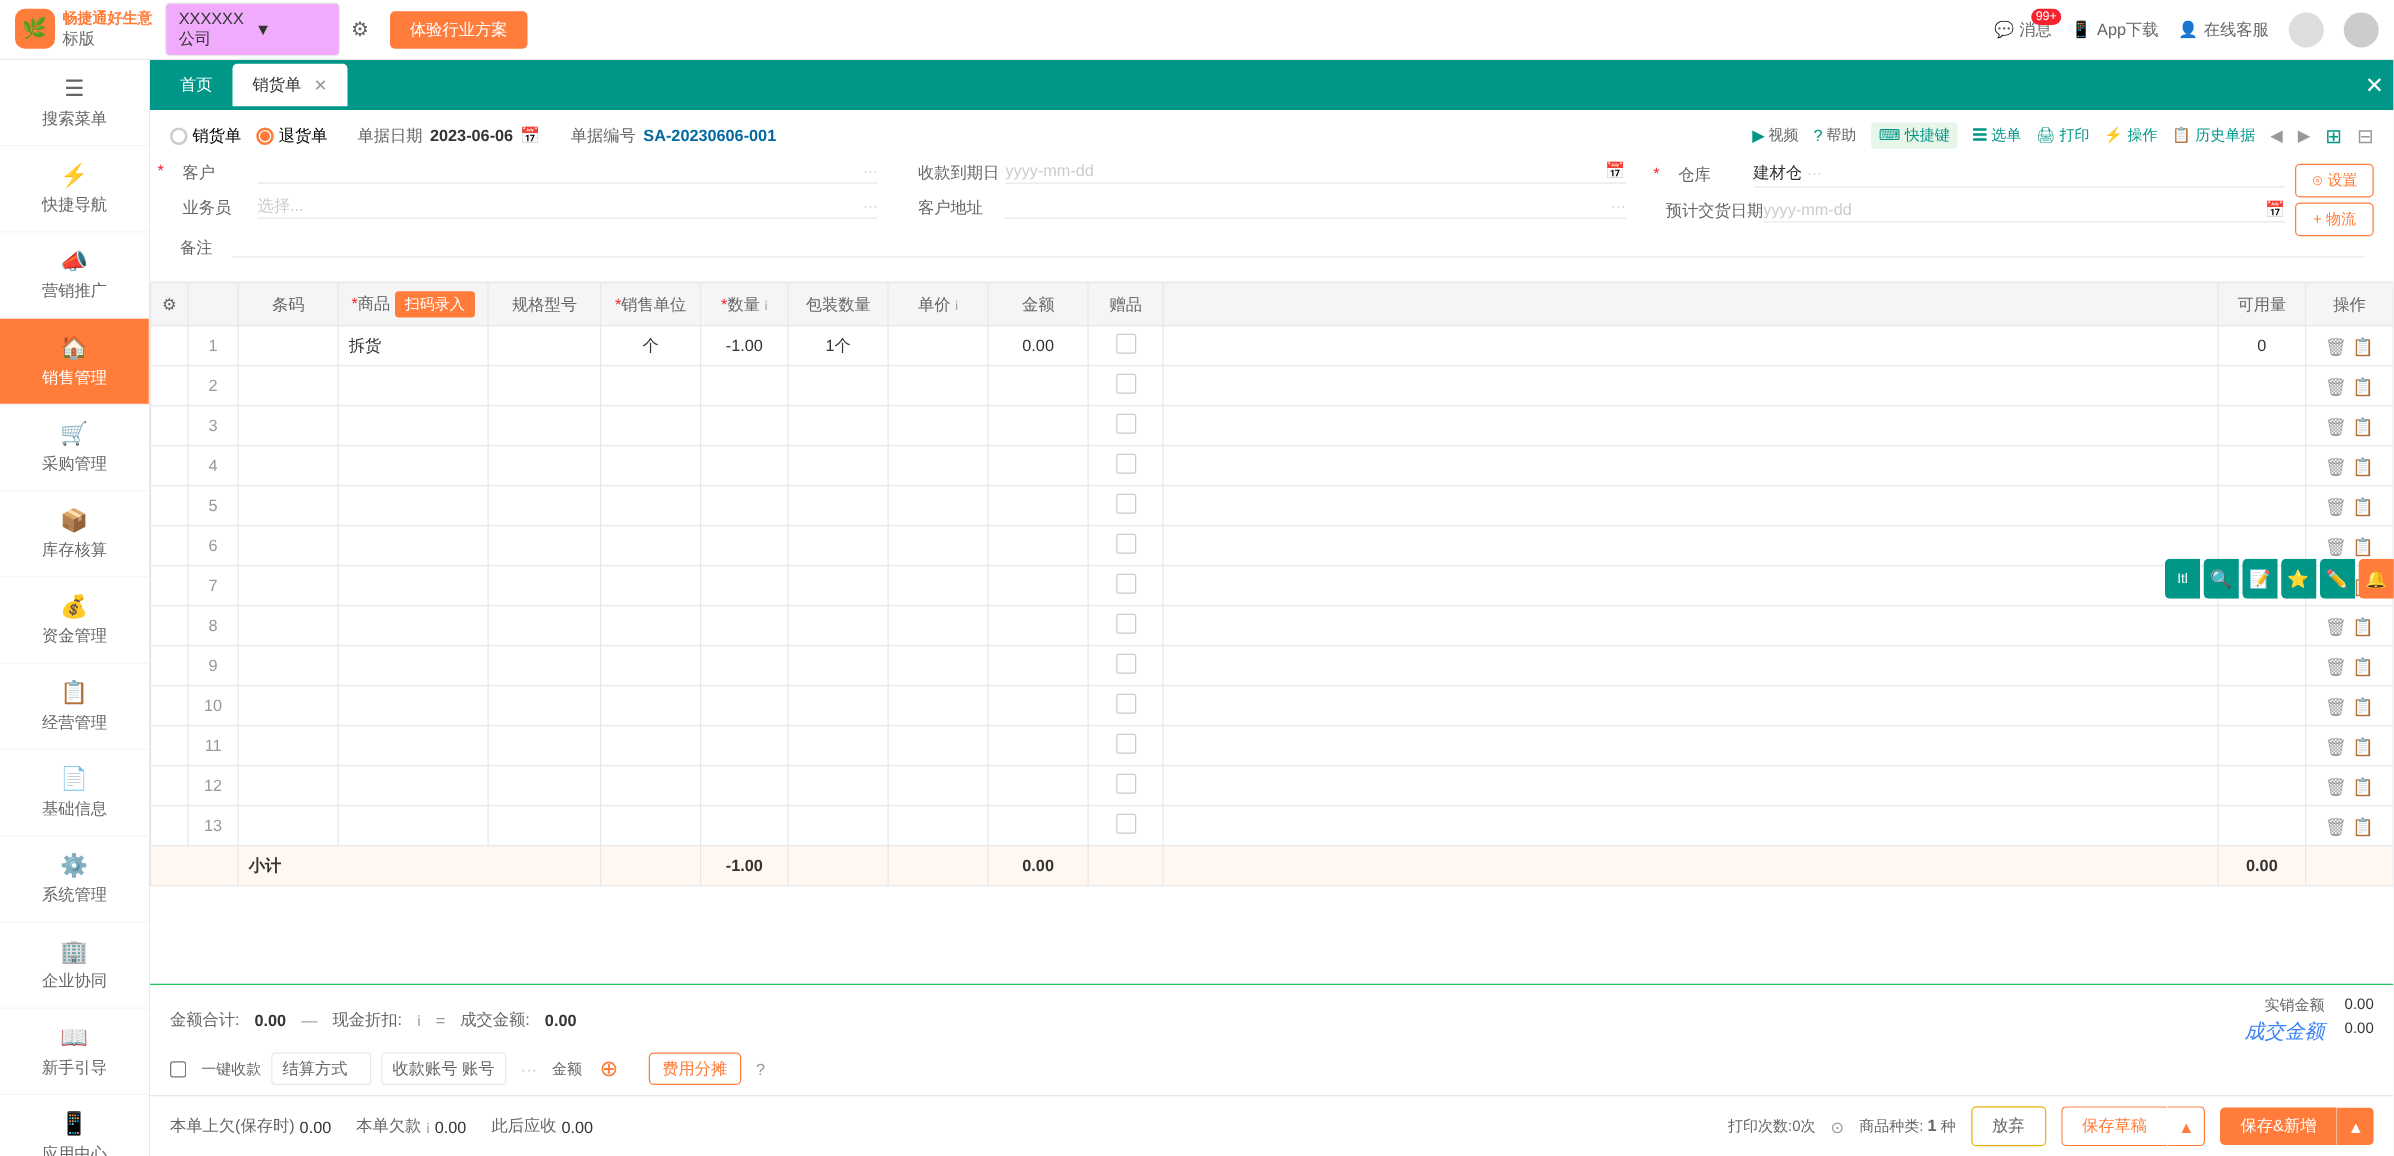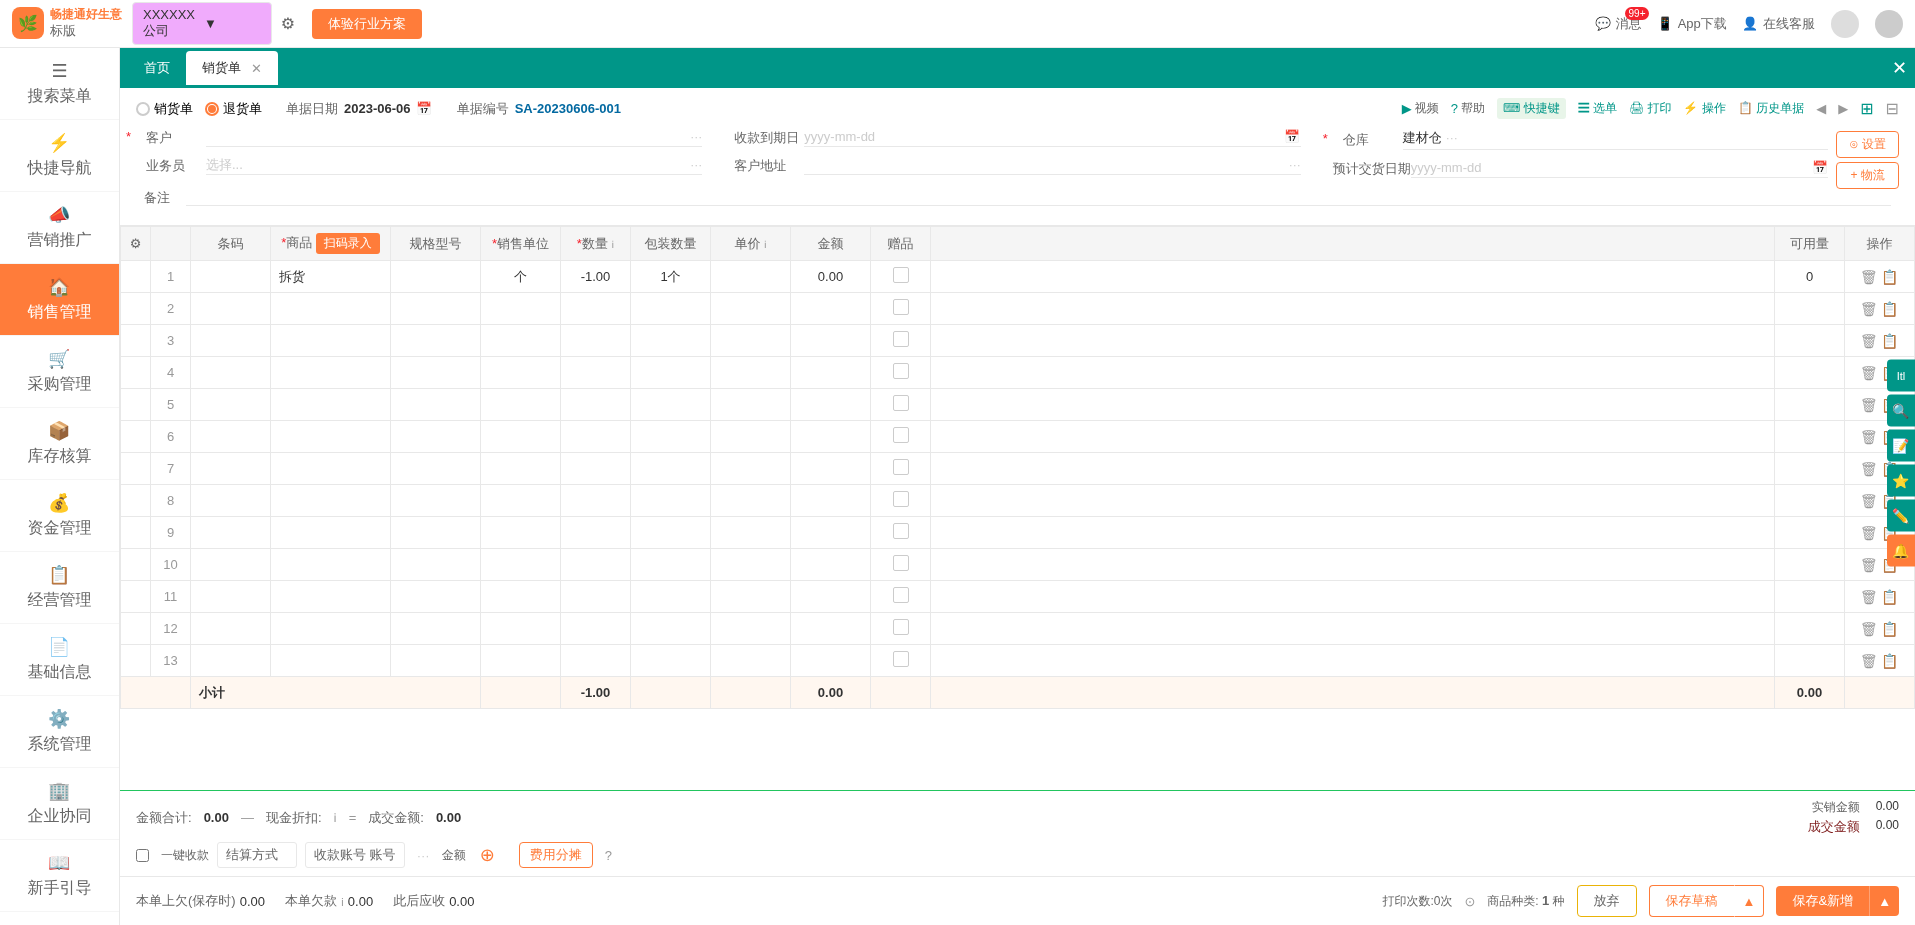--- a/index.html
+++ b/index.html
@@ -22,21 +22,21 @@
     .avatar { width: 28px; height: 28px; border-radius: 50%; background: #ddd; }
 
     
     .main-layout { display: flex; flex: 1; overflow: hidden; }
 
     
     .sidebar { width: 120px; background: white; border-right: 1px solid #e8e8e8; display: flex; flex-direction: column; flex-shrink: 0; overflow-y: auto; }
     .sidebar-item { display: flex; flex-direction: column; align-items: center; padding: 12px 4px; cursor: pointer; color: #666; border-bottom: 1px solid #f5f5f5; gap: 4px; }
     .sidebar-item.active { background: #ff7c3a; color: white; }
     .sidebar-item .icon { font-size: 18px; }
-    .sidebar-item .label { font-size: 16px; }
+    .sidebar-item .label { font-size: 13px; }
 
     
     .content-area { flex: 1; display: flex; flex-direction: column; overflow: hidden; background: #f0f2f5; }
 
     
     .tab-bar { display: flex; align-items: center; background: #009688; padding: 0 8px; height: 40px; flex-shrink: 0; }
     .tab-item { padding: 8px 16px; color: rgba(255,255,255,0.8); cursor: pointer; font-size: 13px; border-radius: 4px 4px 0 0; }
     .tab-item.active { background: white; color: #333; }
     .tab-home { color: white; padding: 8px 16px; cursor: pointer; }
     .tab-close { margin-left: 6px; color: #999; cursor: pointer; }
@@ -659,21 +659,21 @@
         <span class="dash"> = </span>
         <span class="summary-text">成交金额:</span>
         <span class="summary-value">0.00</span>
 
         <div style="margin-left:auto;display:flex;flex-direction:column;align-items:flex-end;gap:2px;">
           <div style="display:flex;gap:16px;">
             <span style="color:#666;font-size:12px;">实销金额</span>
             <span style="color:#333;font-size:12px;">0.00</span>
           </div>
           <div style="display:flex;gap:16px;">
-            <span style="color:#7f1d1d;font-size:13px;">成交金额</span>
+            <span style="color:#3b82f6;font-size:16px;font-style:italic;">成交金额</span>
             <span style="color:#333;font-size:12px;">0.00</span>
           </div>
         </div>
       </div>
 
       <div class="payment-row">
         <input type="checkbox" style="">
         <span style="margin-left:4px;color:#666;font-size:12px;">一键收款</span>
         <span class="pay-method-select">结算方式</span>
         <span class="pay-account">收款账号 账号</span>
@@ -712,21 +712,21 @@
         </div>
         <div class="btn-group">
           <button class="save-new-btn main">保存&amp;新增</button>
           <button class="save-new-btn arrow">▲</button>
         </div>
       </div>
     </div>
 
   </div>
 
-  <div style="position:fixed;right:0;top:50%;transform:translateY(-50%);display:flex;flex-direction:column;gap:3px;z-index:100;align-items:flex-end;">
+  <div style="position:fixed;right:0;top:50%;transform:translateY(-50%);display:flex;flex-direction:row;gap:3px;z-index:100;align-items:flex-end;">
     <button style="width:28px;background:#009688;color:white;border:none;border-radius:4px 0 0 4px;padding:10px 4px;cursor:pointer;font-size:11px;">Itl</button>
     <button style="width:28px;background:#009688;color:white;border:none;border-radius:4px 0 0 4px;padding:8px 4px;cursor:pointer;font-size:14px;">🔍</button>
     <button style="width:28px;background:#009688;color:white;border:none;border-radius:4px 0 0 4px;padding:8px 4px;cursor:pointer;font-size:14px;">📝</button>
     <button style="width:28px;background:#009688;color:white;border:none;border-radius:4px 0 0 4px;padding:8px 4px;cursor:pointer;font-size:14px;">⭐</button>
     <button style="width:28px;background:#009688;color:white;border:none;border-radius:4px 0 0 4px;padding:8px 4px;cursor:pointer;font-size:14px;">✏️</button>
     <button style="width:28px;background:#ff7c3a;color:white;border:none;border-radius:4px 0 0 4px;padding:8px 4px;cursor:pointer;font-size:14px;">🔔</button>
   </div>
 
 </div>
 

